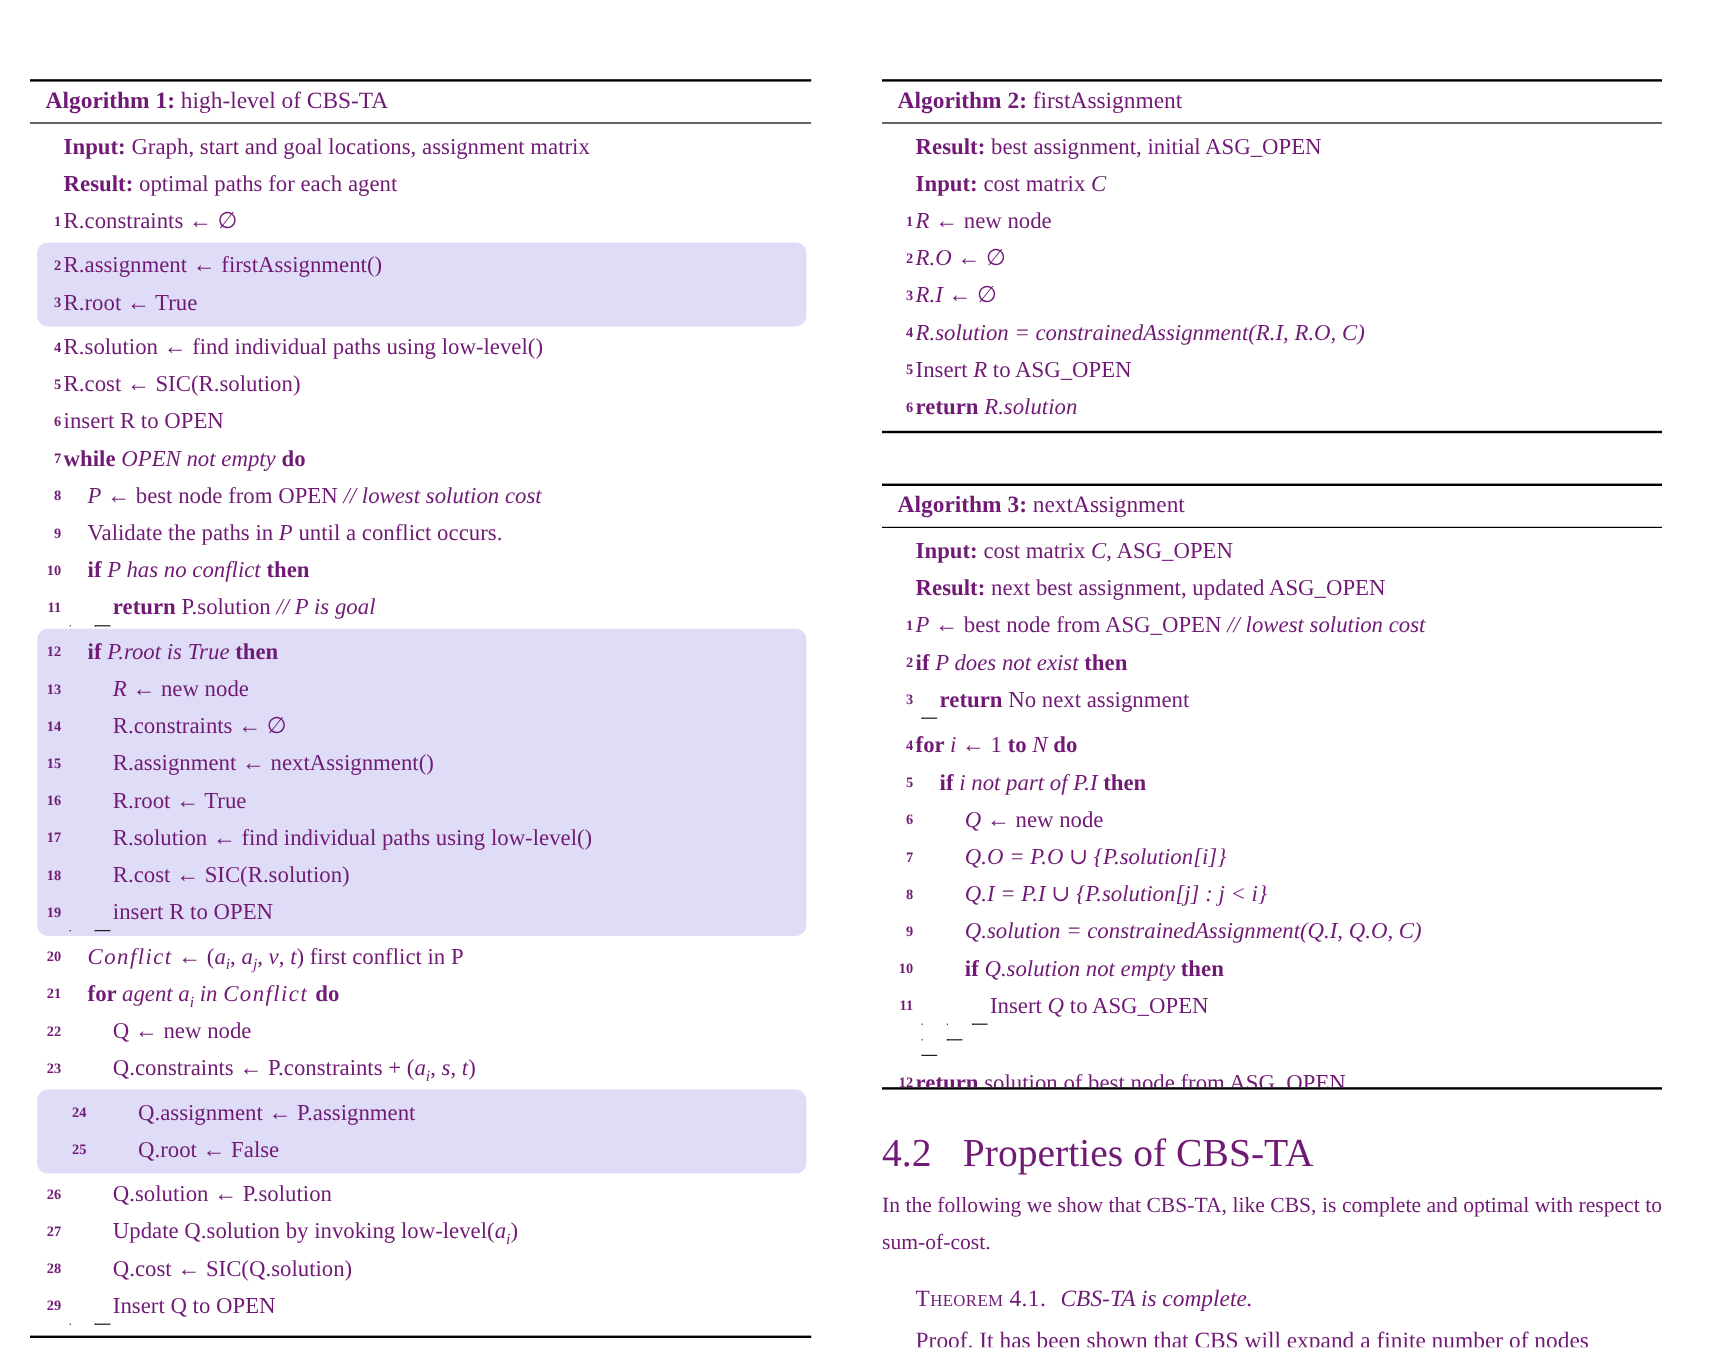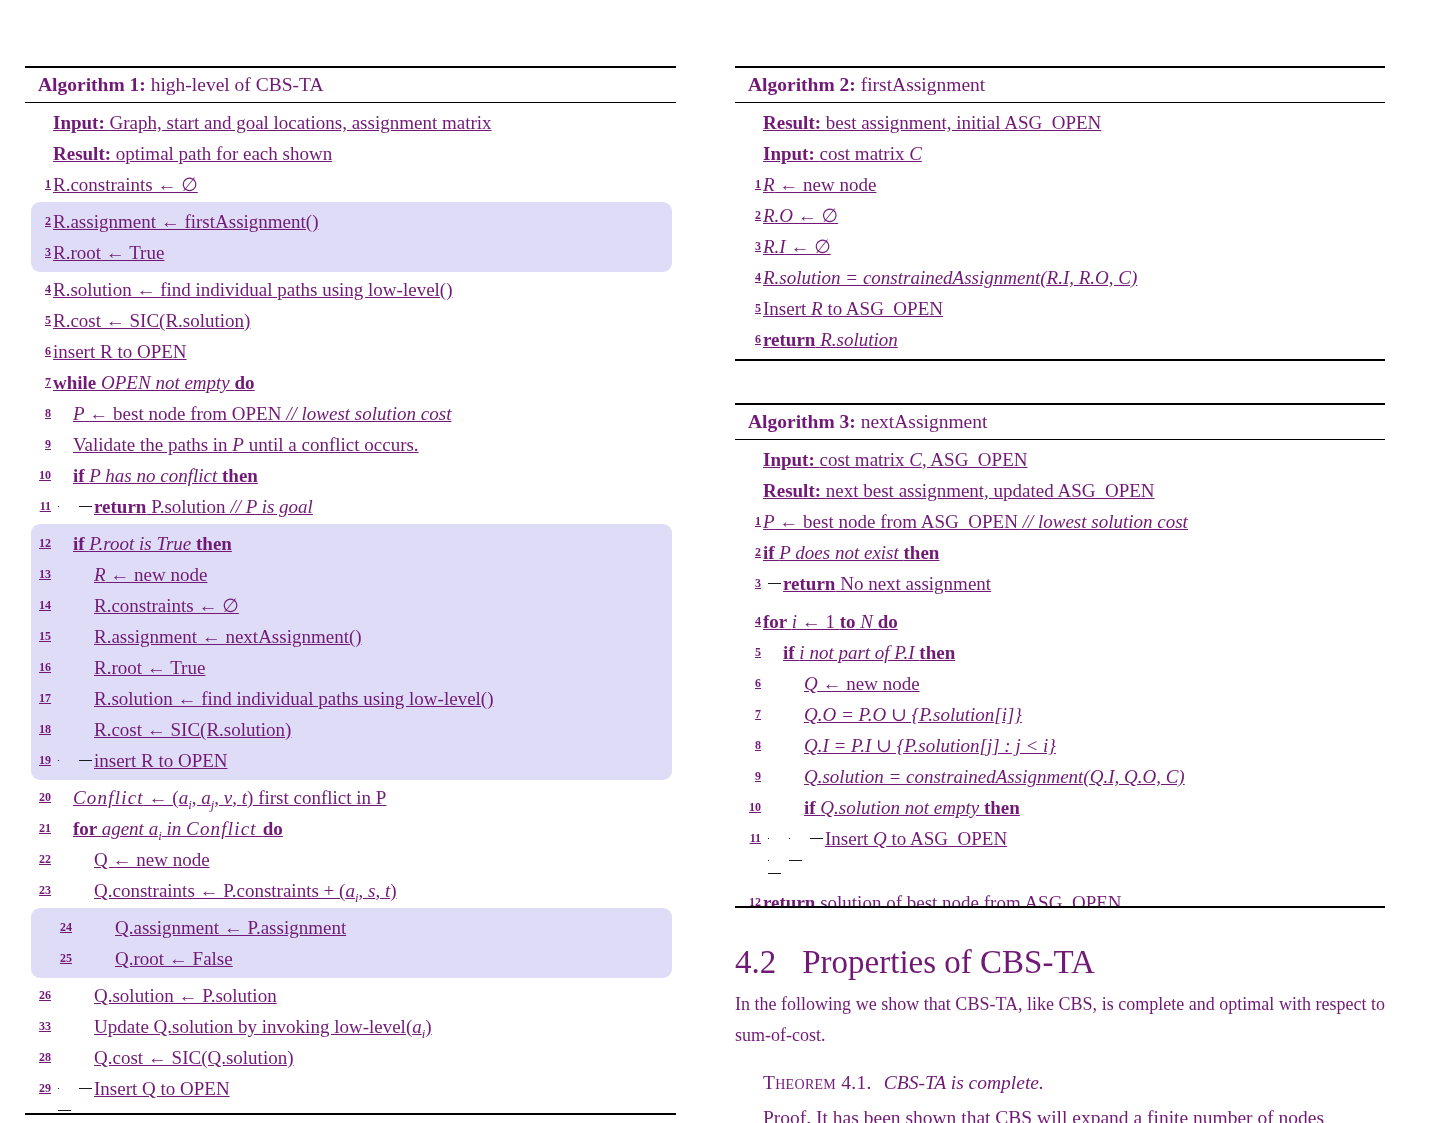--- a/index.html
+++ b/index.html
@@ -13,21 +13,21 @@
              box-sizing:border-box;overflow:hidden;background:#fff;}
   .alg-1{height:1049px;}
   .alg-2{height:295px;}
   .alg-3{height:505px;margin-top:42px;}
 
   .alg-caption{border-bottom:1.7px solid #000;padding:4px 6px 4px 13px;
                font-size:19.5px;line-height:26px;}
   .alg-caption .lbl{font-weight:700;}
   .alg-body{padding:4px 4px 4px 6px;}
 
-  .alg-row{display:flex;align-items:center;line-height:31px;min-height:31px;font-size:19px;text-decoration:underline;}
+  .alg-row{display:flex;align-items:flex-end;line-height:31px;min-height:31px;font-size:19px;}
   .alg-row.closer{min-height:13px;line-height:13px;}
   .alg-row.gap{margin-top:7px;}
   .num{flex:0 0 20px;text-align:right;font-size:12px;font-weight:700;line-height:31px;}
   .closer .num{line-height:13px;}
   .guides{display:flex;align-items:stretch;flex:0 0 auto;}
   .guides>span:first-child{margin-left:7px;}
   .g{width:20px;border-left:1.5px solid #1b1b1b;}
   .guides .g:last-child{width:12px;}
   .gc{width:12px;border-left:1.5px solid #1b1b1b;border-bottom:1.5px solid #1b1b1b;
       height:58%;align-self:flex-start;}
@@ -58,21 +58,21 @@
   <div class="col col-left">
     <section class="algorithm alg-1">
         <div class="alg-caption"><span class="lbl">Algorithm 1:</span><span> high-level of CBS-TA</span></div>
         <div class="alg-body">
           <div class="alg-row">
             <span class="num"></span>
             <span class="txt"><span class="t-b">Input: </span><span class="">Graph, start and goal locations, assignment matrix</span></span>
           </div>
           <div class="alg-row">
             <span class="num"></span>
-            <span class="txt"><span class="t-b">Result: </span><span class="">optimal path for each shown</span></span>
+            <span class="txt"><span class="t-b">Result: </span><span class="">optimal paths for each agent</span></span>
           </div>
           <div class="alg-row">
             <span class="num">1</span>
             <span class="guides"></span>
             <span class="txt"><span class="">R.constraints ← ∅</span></span>
           </div>
           <div class="hl-block" style="background: rgb(222, 220, 246);">
             <div class="alg-row">
               <span class="num">2</span>
               <span class="guides"></span>
@@ -248,21 +248,21 @@
           </div>
           <div class="alg-row">
             <span class="num">26</span>
             <span class="guides">
               <span class="g"></span>
               <span class="g"></span>
             </span>
             <span class="txt"><span class="">Q.solution ← P.solution</span></span>
           </div>
           <div class="alg-row">
-            <span class="num">33</span>
+            <span class="num">27</span>
             <span class="guides">
               <span class="g"></span>
               <span class="g"></span>
             </span>
             <span class="txt"><span class="">Update Q.solution by invoking low-level(</span><span class="t-i">a</span><sub class="t-sub">i</sub><span class="">)</span></span>
           </div>
           <div class="alg-row">
             <span class="num">28</span>
             <span class="guides">
               <span class="g"></span>

